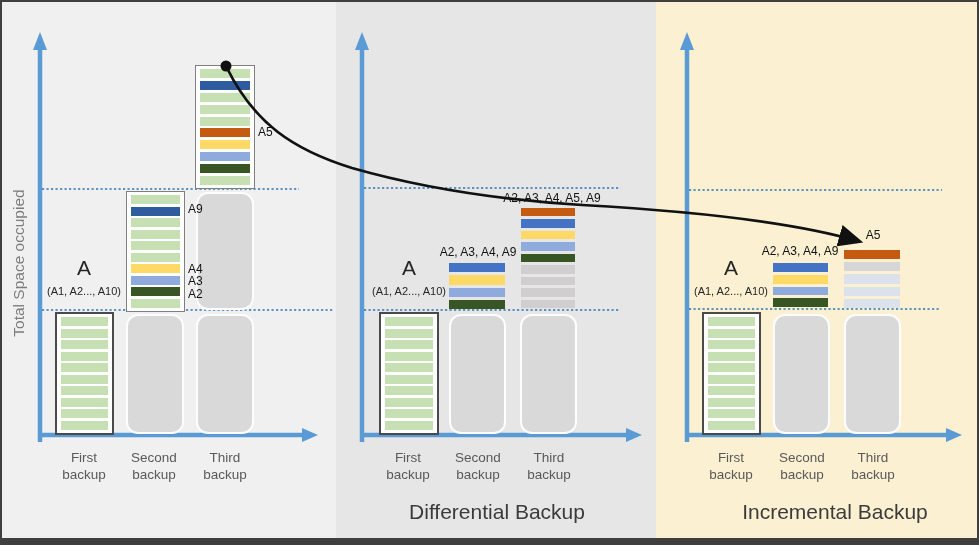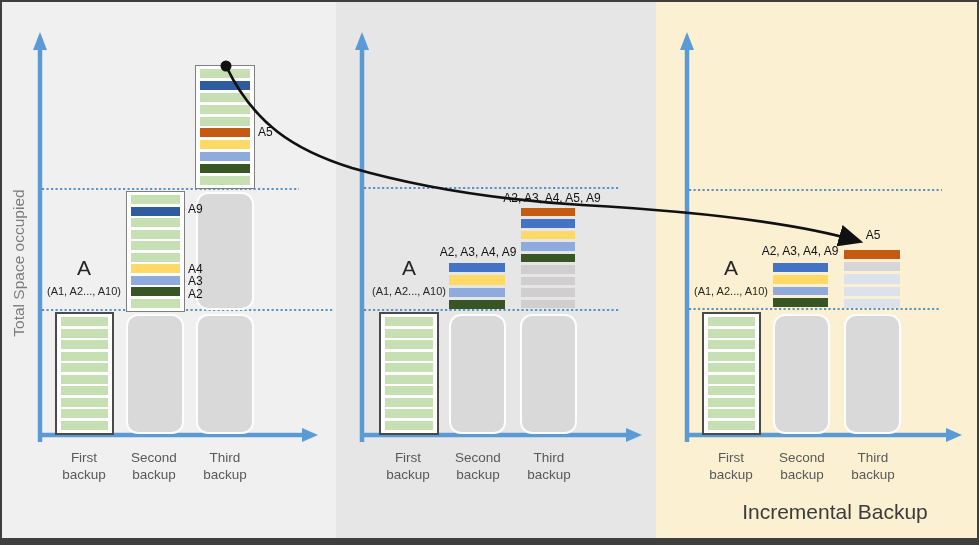--- a/index.html
+++ b/index.html
@@ -138,20 +138,21 @@
         <div class="stripe" style="height: 8.44444px; background: rgb(208, 206, 206);"></div>
         <div class="stripe" style="height: 8.44444px; background: rgb(208, 206, 206);"></div>
       </div>
       <div class="cap cap-big" style="left: 317px; width: 180px; text-align: center; top: 254px;">A</div>
       <div class="cap cap-small" style="left: 317px; width: 180px; text-align: center; top: 283px;">(A1, A2..., A10)</div>
       <div class="cap cap-tag" style="left: 386px; width: 180px; text-align: center; top: 243px;">A2, A3, A4, A9</div>
       <div class="cap cap-tag" style="left: 460px; width: 180px; text-align: center; top: 189px;">A2, A3, A4, A5, A9</div>
       <div class="xlabel" style="left: 371px; top: 447px;">First backup</div>
       <div class="xlabel" style="left: 441px; top: 447px;">Second backup</div>
       <div class="xlabel" style="left: 512px; top: 447px;">Third backup</div>
+      <div class="ptitle" style="left: 335px; top: 498px;">Differential Backup</div>
       <div class="striped-bar bdark" style="left: 700px; top: 310px; width: 59px; height: 123px;">
         <div class="stripe" style="height: 9px; background: rgb(198, 224, 180);"></div>
         <div class="stripe" style="height: 9px; background: rgb(198, 224, 180);"></div>
         <div class="stripe" style="height: 9px; background: rgb(198, 224, 180);"></div>
         <div class="stripe" style="height: 9px; background: rgb(198, 224, 180);"></div>
         <div class="stripe" style="height: 9px; background: rgb(198, 224, 180);"></div>
         <div class="stripe" style="height: 9px; background: rgb(198, 224, 180);"></div>
         <div class="stripe" style="height: 9px; background: rgb(198, 224, 180);"></div>
         <div class="stripe" style="height: 9px; background: rgb(198, 224, 180);"></div>
         <div class="stripe" style="height: 9px; background: rgb(198, 224, 180);"></div>

